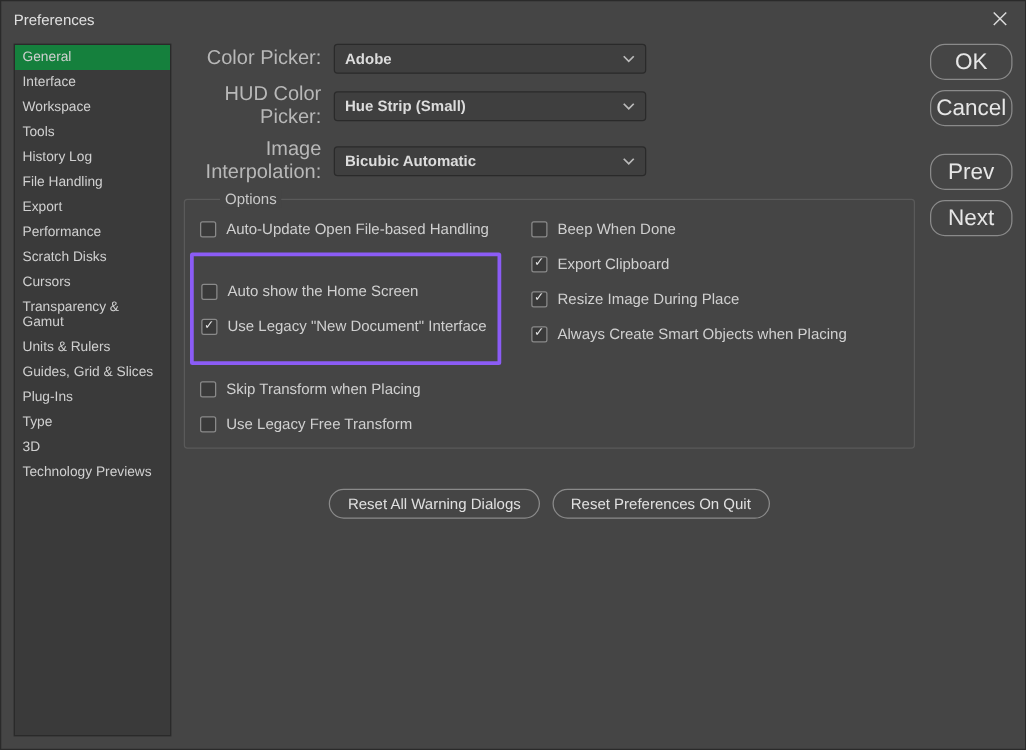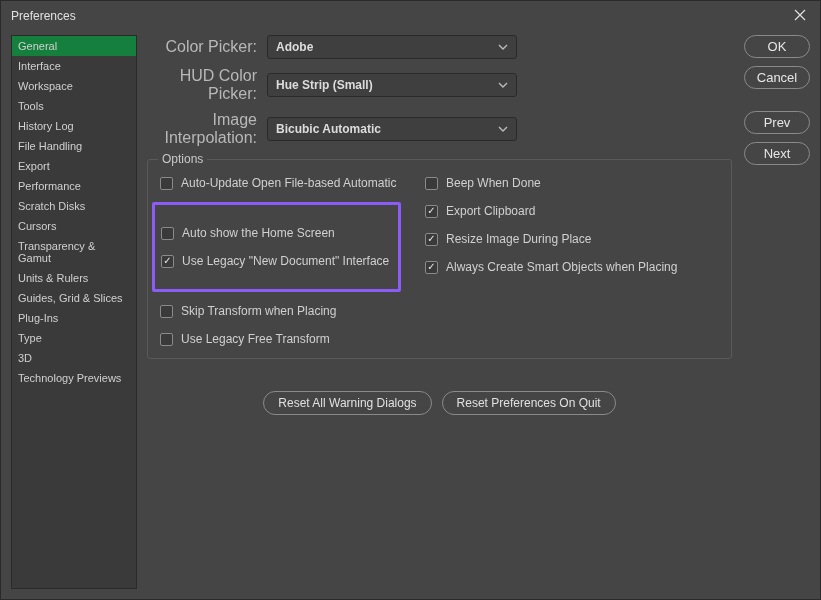--- a/index.html
+++ b/index.html
@@ -8,27 +8,27 @@
 .titlebar { height: 30px; display: flex; align-items: center; justify-content: space-between; padding: 0 10px; }
 .titlebar .title { font-size: 12px; color: #e0e0e0; }
 .close-btn { font-size: 14px; color: #e0e0e0; cursor: pointer; padding: 4px; }
 .body { flex: 1; display: flex; padding: 4px 10px 10px 10px; gap: 10px; }
 .sidebar { width: 126px; background: #3a3a3a; border: 1px solid #2a2a2a; overflow-y: auto; }
 .sidebar-item { padding: 4px 6px; font-size: 11px; color: #d0d0d0; cursor: pointer; }
 .sidebar-item.selected { background: #15803d; }
 .main { flex: 1; display: flex; gap: 12px; }
 .settings { flex: 1; }
 .buttons-col { width: 66px; display: flex; flex-direction: column; gap: 8px; }
-.pill-btn { border: 1px solid #8a8a8a; border-radius: 12px; background: transparent; color: #e6e6e6; font-size: 13px; padding: 3px 0; text-align: center; cursor: pointer; }
+.pill-btn { border: 1px solid #8a8a8a; border-radius: 12px; background: transparent; color: #e6e6e6; font-size: 18px; padding: 3px 0; text-align: center; cursor: pointer; }
 .row { display: flex; align-items: center; margin-bottom: 8px; }
 .row-label { width: 120px; text-align: right; padding-right: 10px; color: #b8b8b8; font-size: 16px; }
 .select { flex: 0 0 250px; background: #3f3f3f; border: 1px solid #2a2a2a; border-radius: 3px; height: 24px; display: flex; align-items: center; justify-content: space-between; padding: 0 8px; color: #dcdcdc; cursor: pointer; font-size: 12px; font-weight: bold; }
 .select .chev { width: 10px; }
 .fieldset { position: relative; border: 1px solid #5a5a5a; border-radius: 3px; margin-top: 12px; padding: 14px 10px 10px 10px; }
-.fieldset-legend { position: absolute; top: -8px; left: 10px; background: #454545; padding: 0 4px; font-size: 12px; color: #c8c8c8; }
+.fieldset-legend { position: absolute; top: -8px; left: 28px; background: #454545; padding: 0 4px; font-size: 12px; color: #c8c8c8; }
 .check-grid { display: flex; }
 .check-col { flex: 1; display: flex; flex-direction: column; gap: 10px; }
 .check-row { display: flex; align-items: center; gap: 8px; font-size: 12px; color: #d0d0d0; padding: 2px 2px; }
 .chk { width: 13px; height: 13px; border: 1px solid #8a8a8a; border-radius: 2px; display: inline-flex; align-items: center; justify-content: center; background: #3a3a3a; flex-shrink: 0; }
 .chk.checked::after { content: "✓"; font-size: 10px; color: #e8e8e8; line-height: 1; }
 .highlight { border: 3px solid #8b5cf6; border-radius: 2px; padding: 19px 4px; margin-left: -6px; margin-right: 22px; }
 .reset-row { display: flex; justify-content: center; gap: 10px; margin-top: 32px; }
 .reset-btn { border: 1px solid #8a8a8a; border-radius: 12px; background: transparent; color: #e0e0e0; font-size: 12px; padding: 4px 14px; cursor: pointer; }
 svg.chev { width: 10px; height: 10px; }
 </style>
@@ -98,21 +98,21 @@
               </svg>
           </div>
         </div>
 
         <div class="fieldset">
           <div class="fieldset-legend">Options</div>
           <div class="check-grid">
             <div class="check-col" style="flex:0 0 265px;">
               <label class="check-row">
                 <span class="chk"></span>
-                <span>Auto-Update Open File-based Automatic</span>
+                <span>Auto-Update Open File-based Handling</span>
               </label>
               <div class="highlight">
                 <label class="check-row" style="margin-bottom:10px;">
                   <span class="chk"></span>
                   <span>Auto show the Home Screen</span>
                 </label>
                 <label class="check-row">
                   <span class="chk checked"></span>
                   <span>Use Legacy "New Document" Interface</span>
                 </label>

